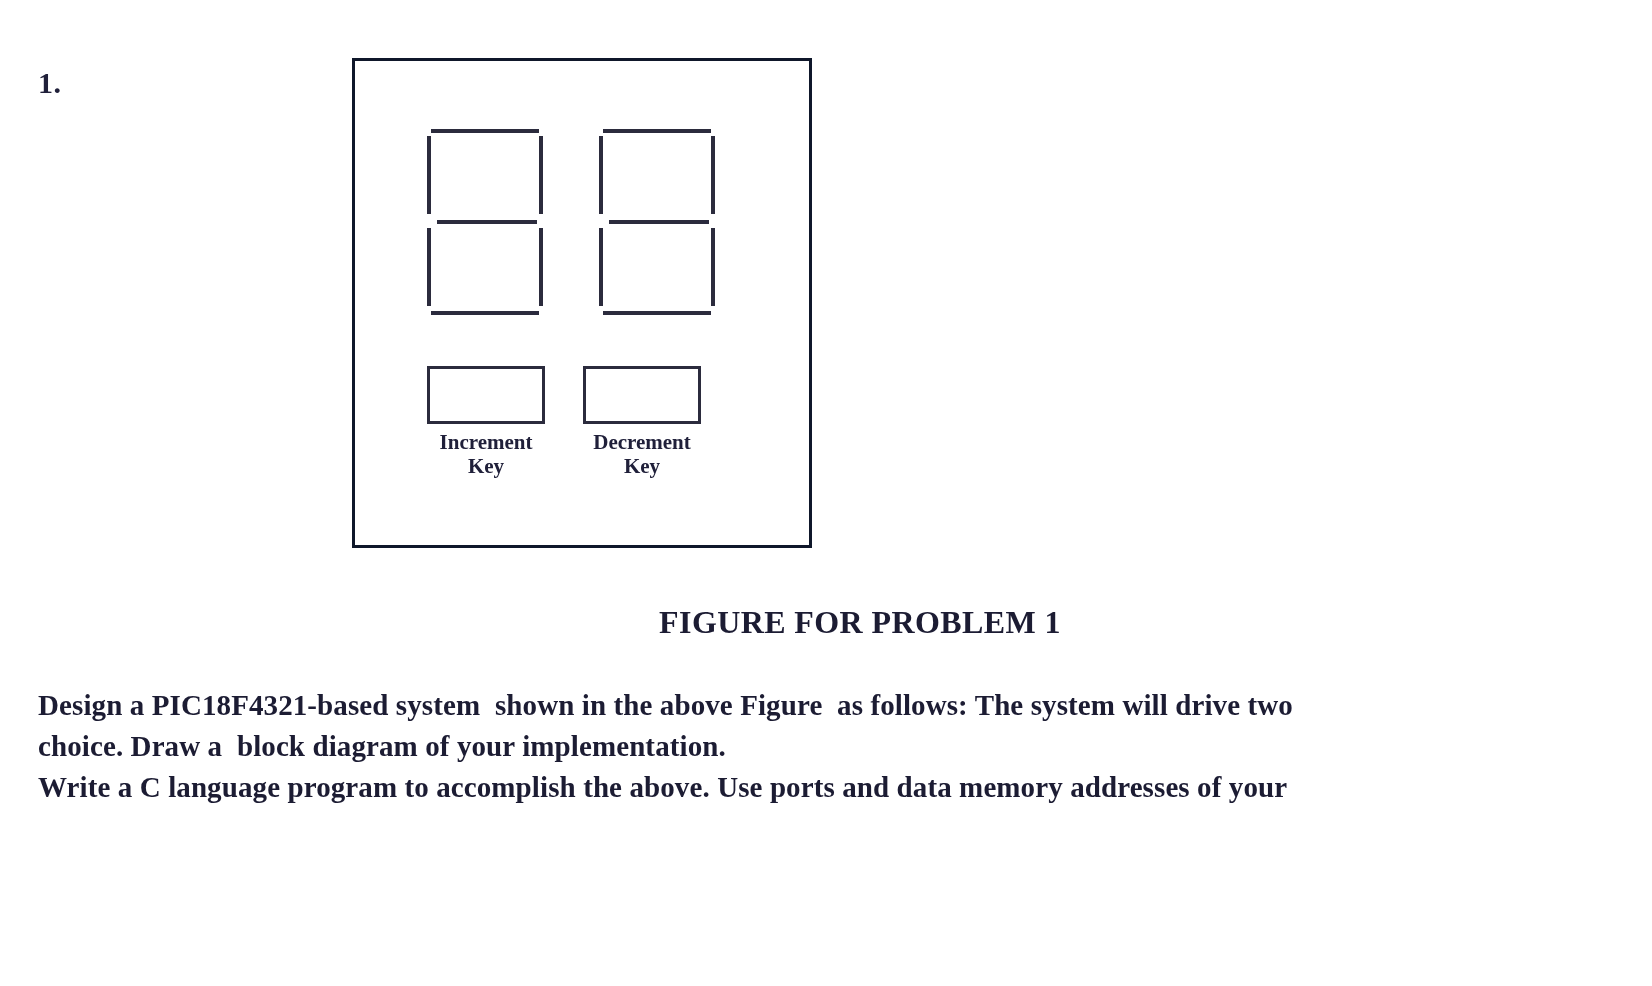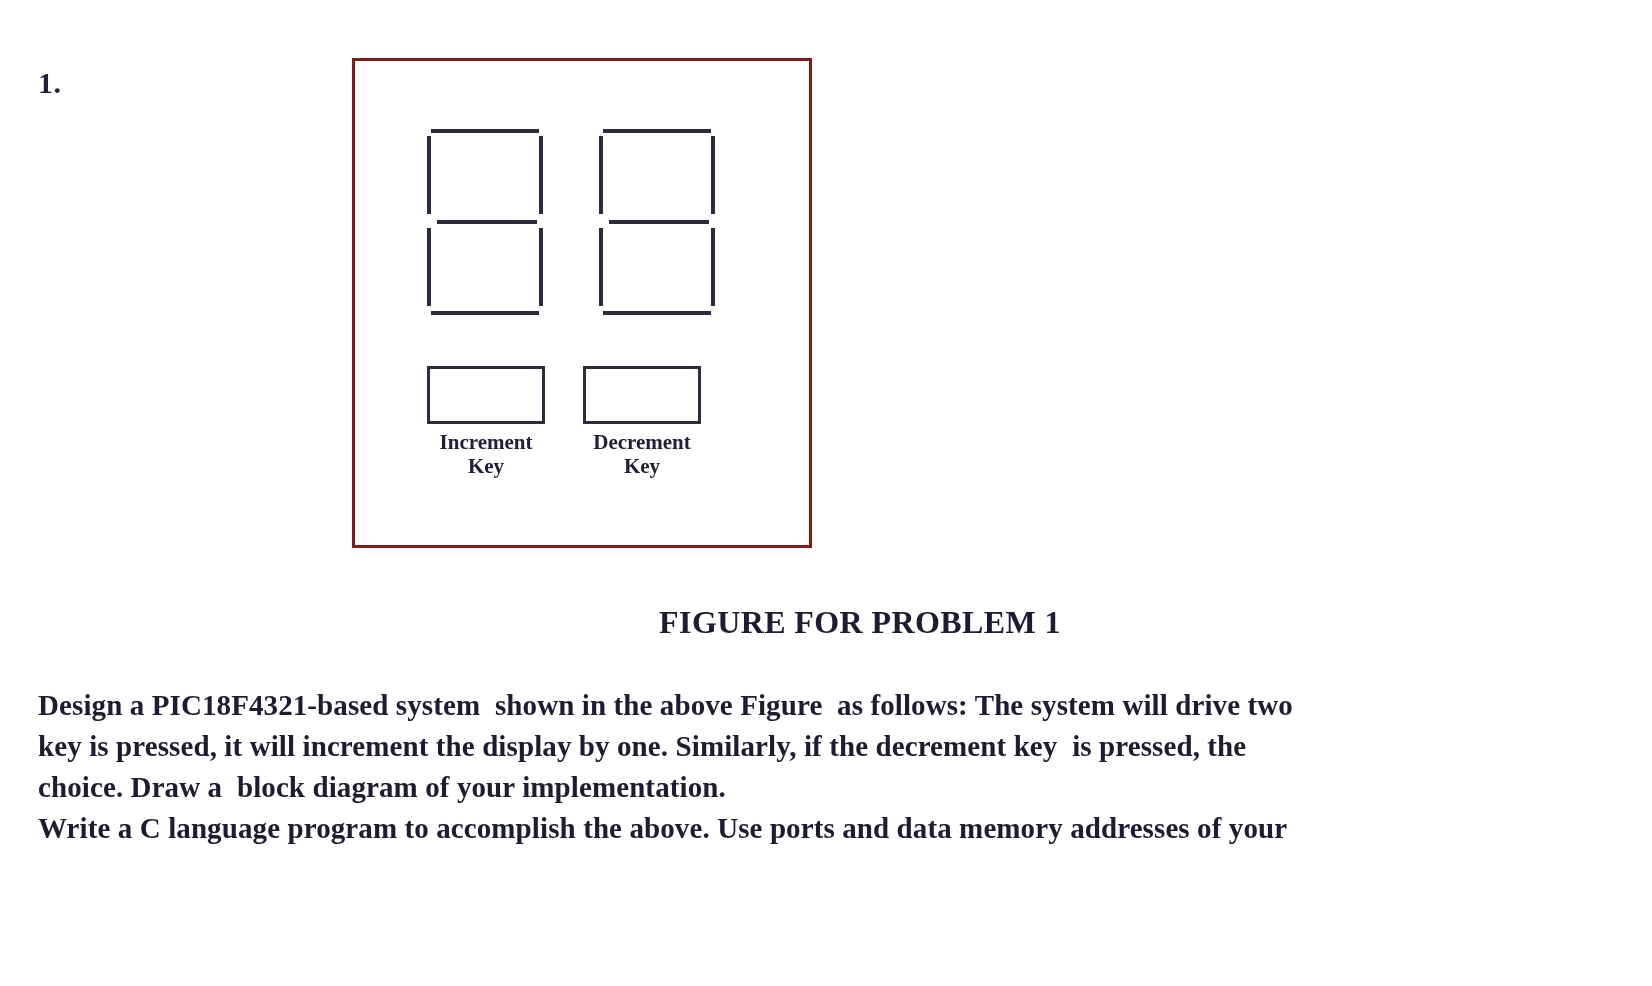--- a/index.html
+++ b/index.html
@@ -34,21 +34,21 @@
     top: 0;
     width: 1652px;
   }
 
   #figure-box {
     position: absolute;
     left: 352px;
     top: 58px;
     width: 460px;
     height: 490px;
-    border: 3px solid #7f1d1d;
+    border: 3px solid #0f172a;
     box-sizing: border-box;
     background: #ffffff;
   }
 
   
   .seg-digit {
     position: absolute;
     width: 116px;
     height: 186px;
   }
@@ -181,16 +181,15 @@
 
   </div>
 </div>
 
 <div id="figure-caption">
   <span class="cap-inner">FIGURE FOR PROBLEM 1</span>
 </div>
 
 <div id="problem-body">
   <span class="line">Design a PIC18F4321-based system  shown in the above Figure  as follows: The system will drive two</span>
-  <span class="line">key is pressed, it will increment the display by one. Similarly, if the decrement key  is pressed, the</span>
   <span class="line">choice. Draw a  block diagram of your implementation.</span>
   <span class="line">Write a C language program to accomplish the above. Use ports and data memory addresses of your</span>
 </div>
 
 </body></html>

